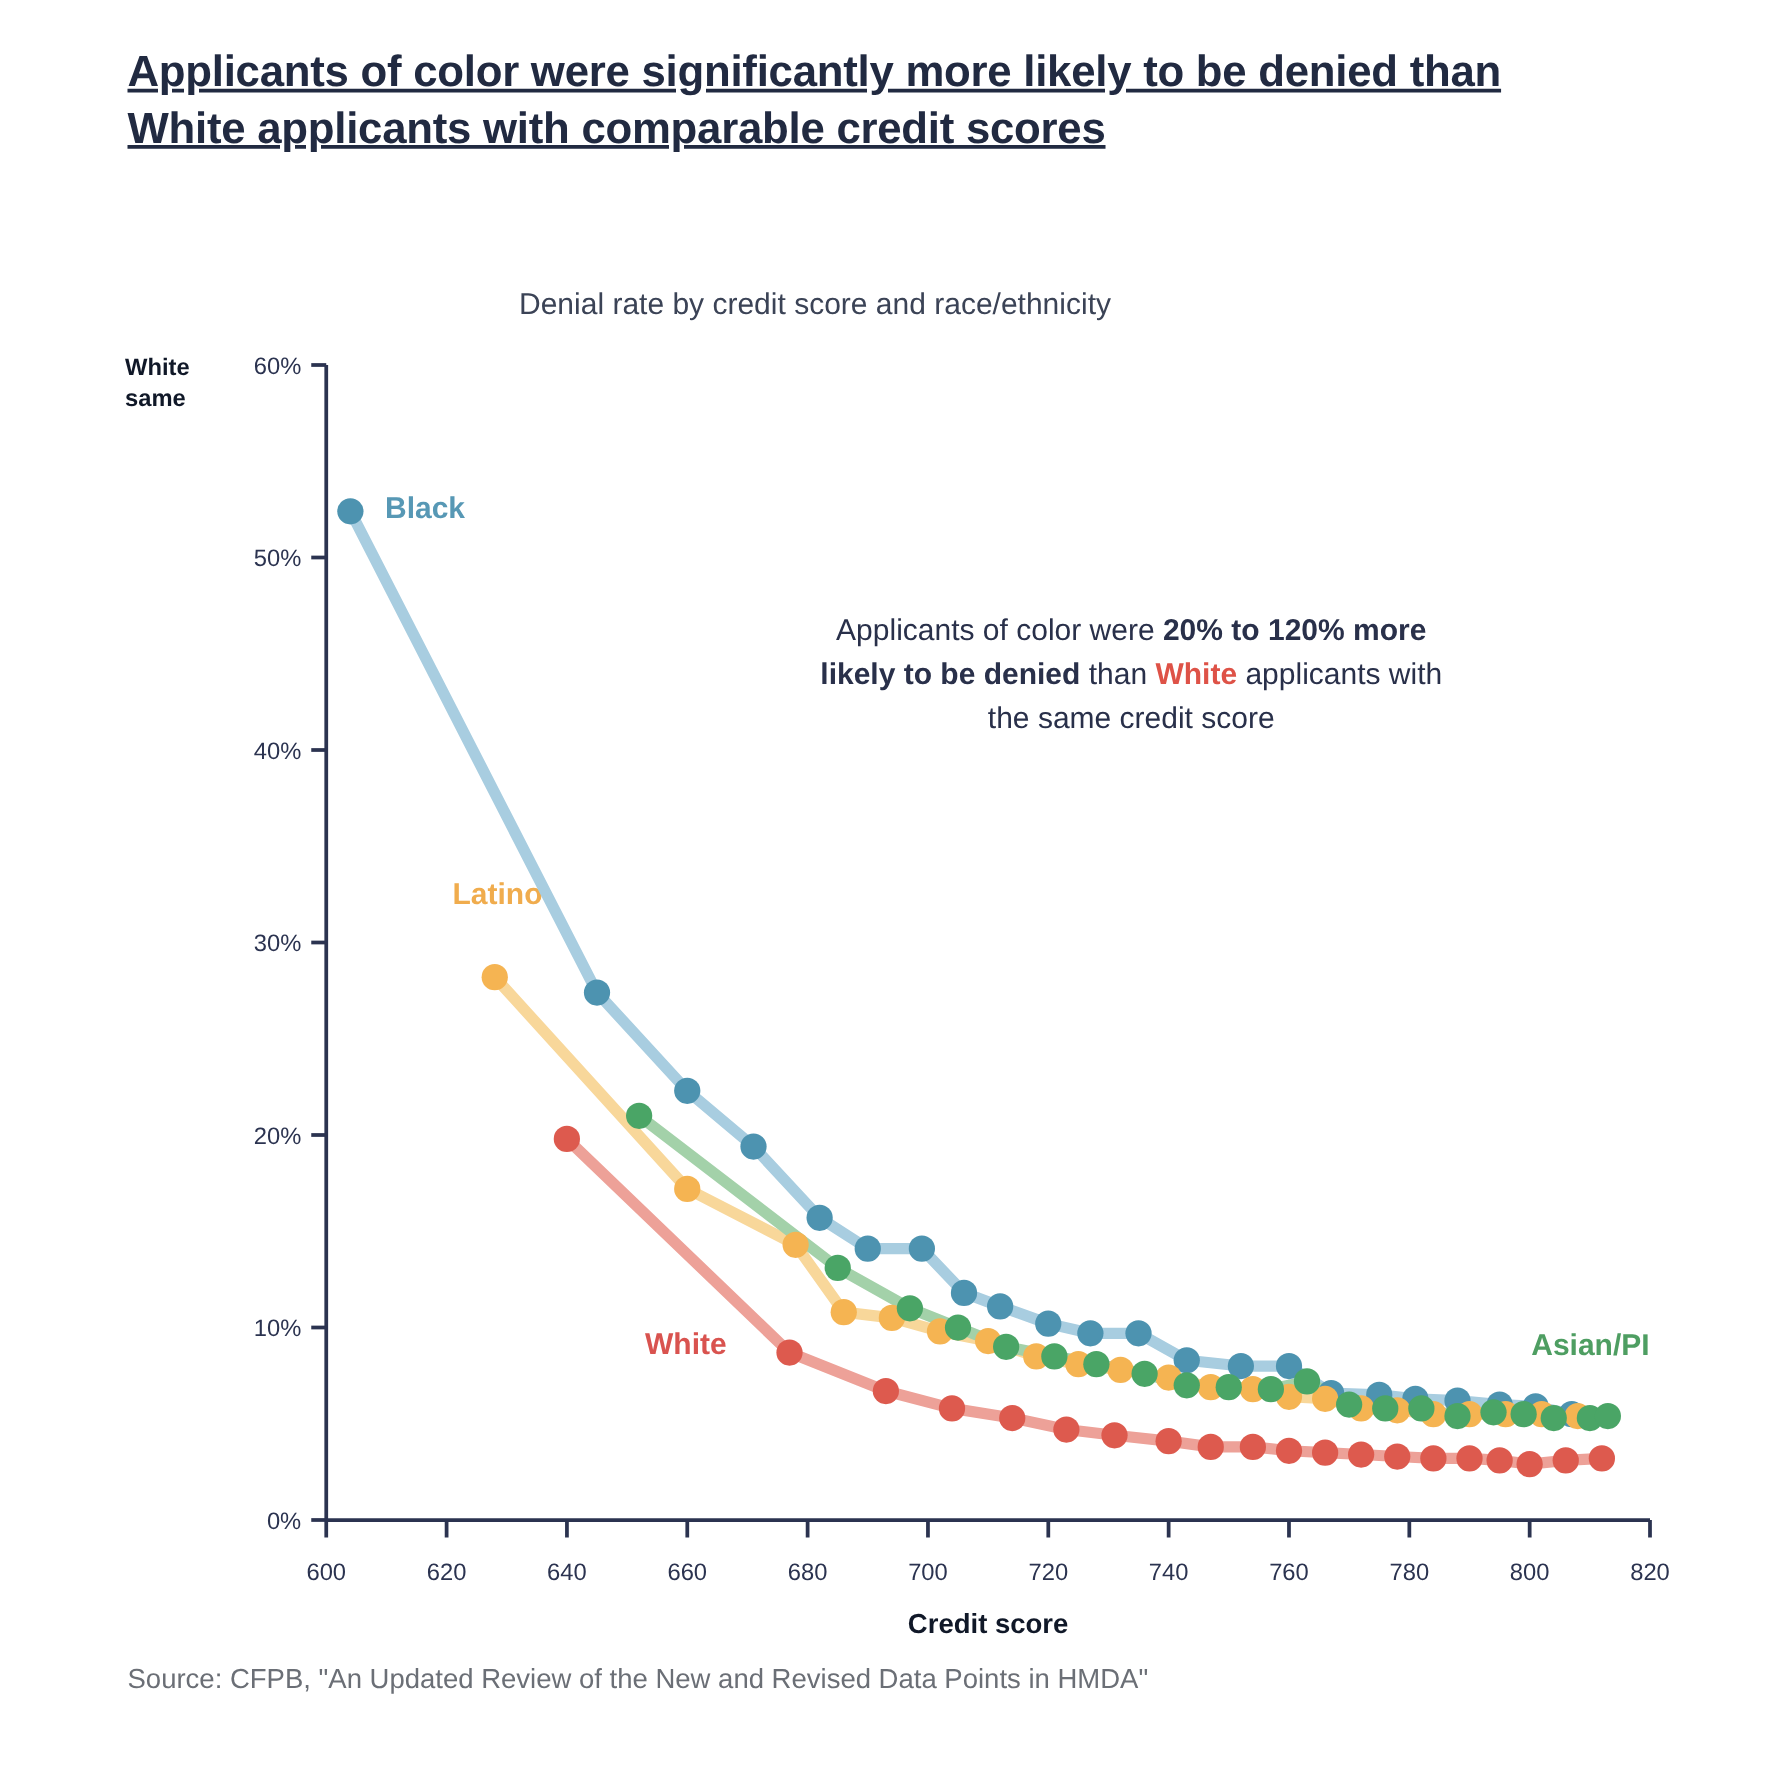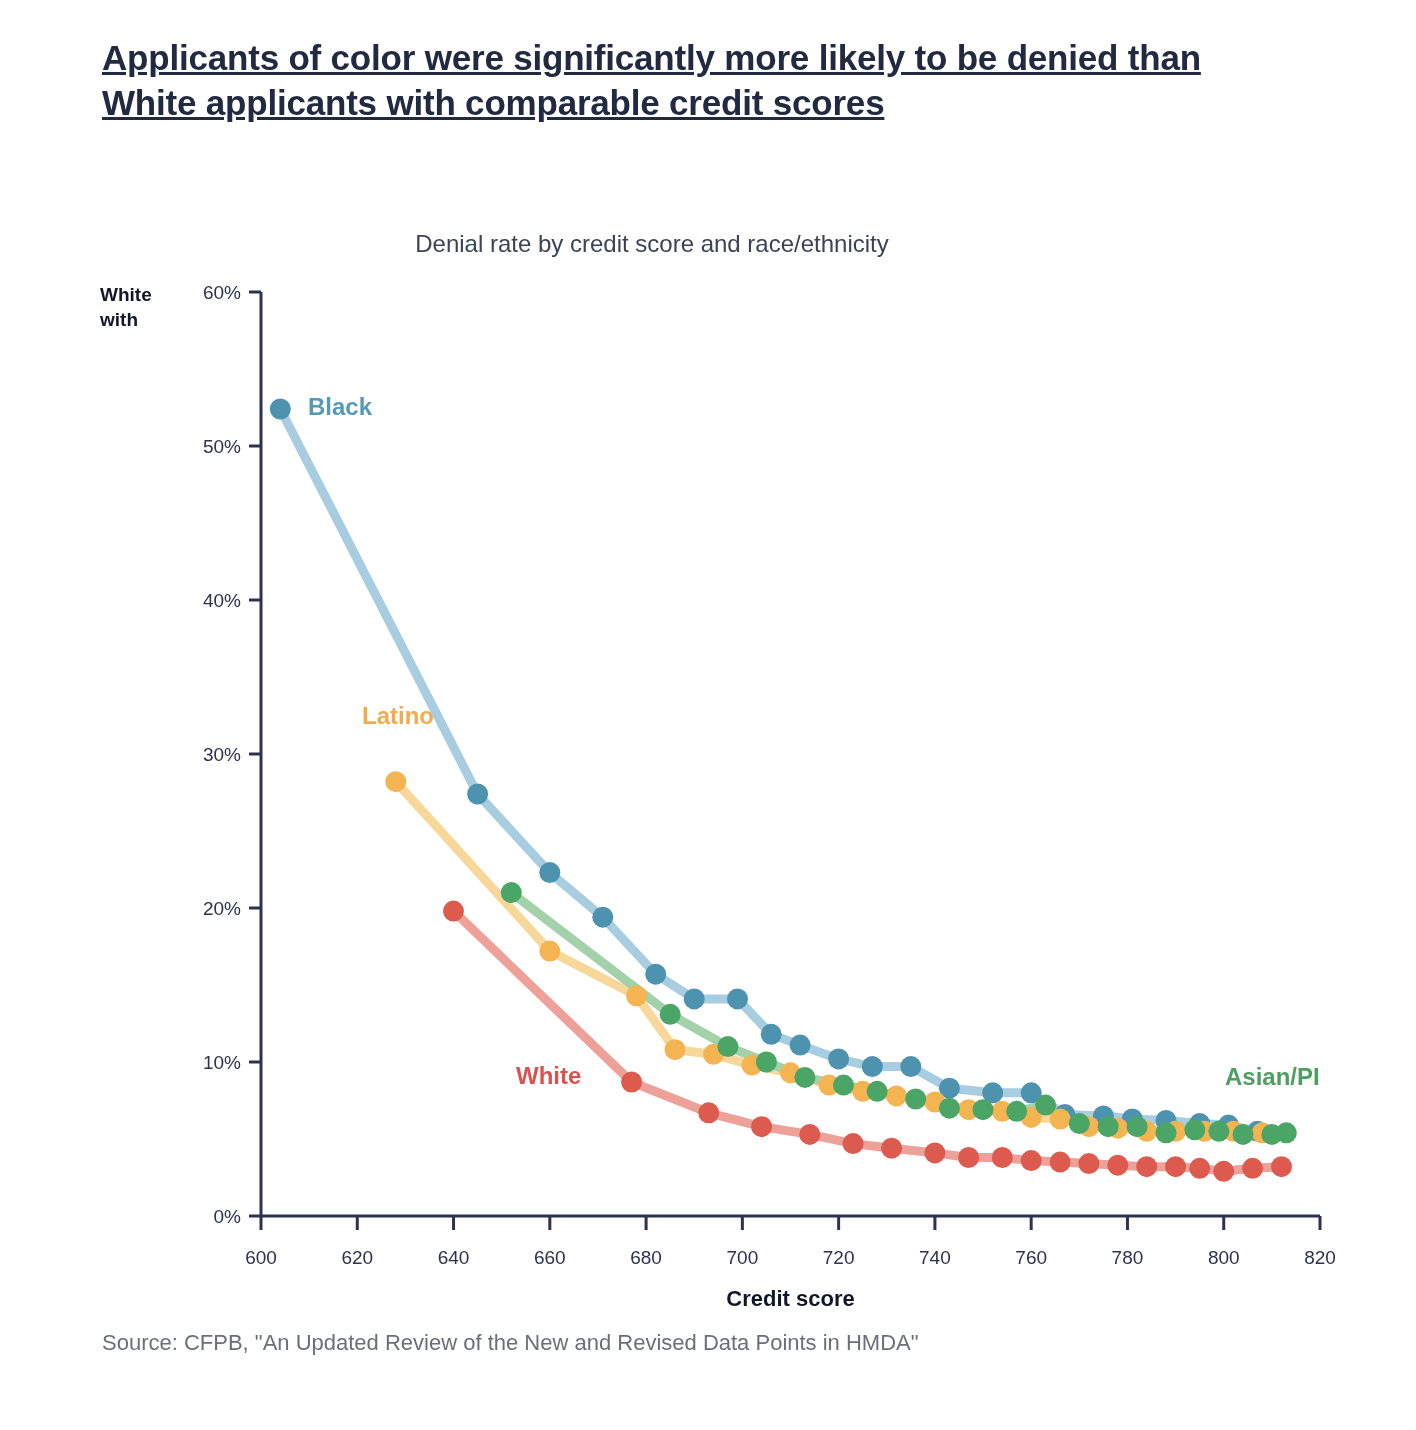--- a/index.html
+++ b/index.html
@@ -53,23 +53,26 @@
 </head>
 <body>
 
 <div class="page">
 
   <div class="title">Applicants of color were significantly more likely to be denied than White applicants with comparable credit scores</div>
   <div class="subtitle">Denial rate by credit score and race/ethnicity</div>
 
   <div class="ylabel">
     <span>White</span><br>
-    <span>with</span>
+    <span>same</span>
   </div>
 
+  <div class="annot">
+    <span>Applicants of color were </span><b>20% to 120% more likely to be denied</b><span> than </span><span class="white-word">White</span><span> applicants with the same credit score</span>
+  </div>
 
   <div class="slabel black">Black</div>
   <div class="slabel latino">Latino</div>
   <div class="slabel white">White</div>
   <div class="slabel asianpi">Asian/PI</div>
 
   <svg class="plot" id="chart-svg" width="1416" height="1430">
       <line x1="261" y1="292" x2="261" y2="1216" stroke="#2b3350" stroke-width="3"></line>
       <line x1="261" y1="1216" x2="1320" y2="1216" stroke="#2b3350" stroke-width="3"></line>
       <line x1="249" y1="1216" x2="261" y2="1216" stroke="#2b3350" stroke-width="3"></line>

